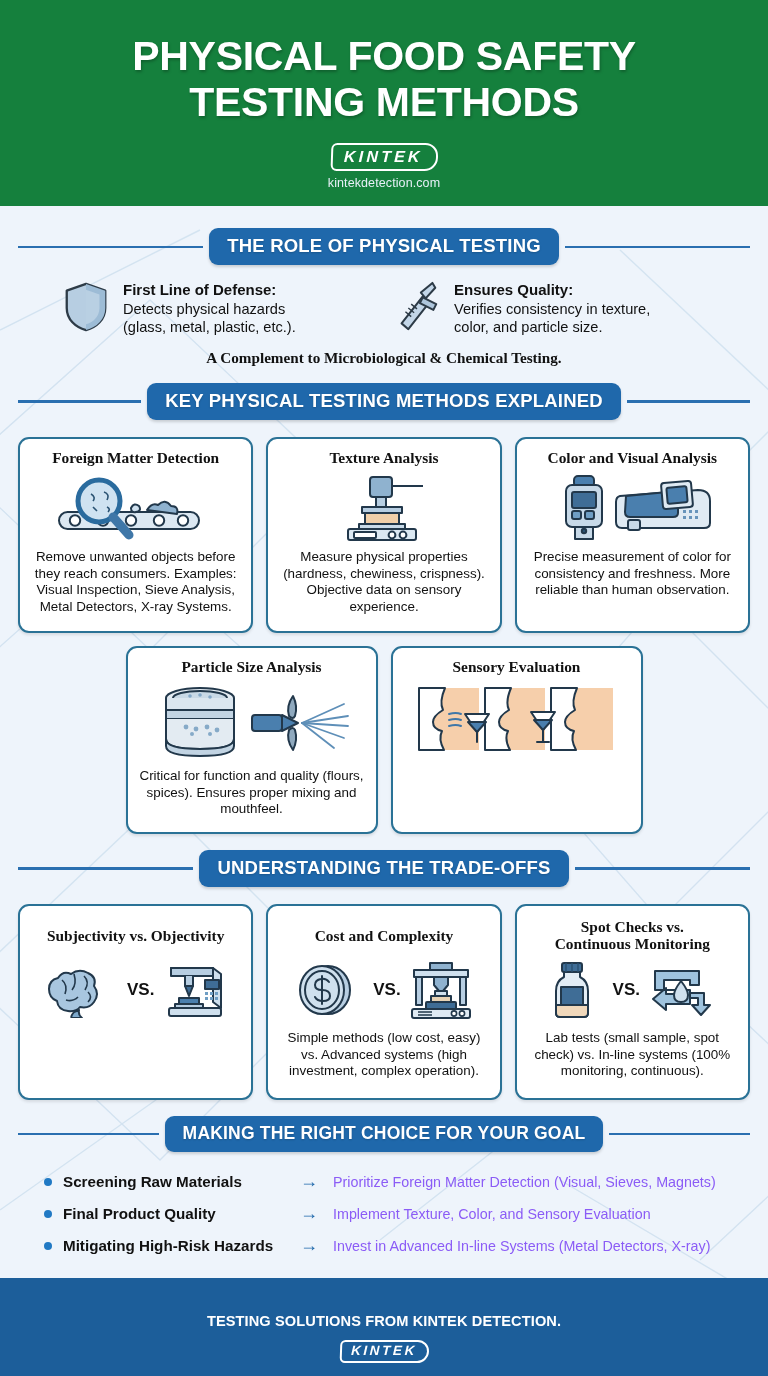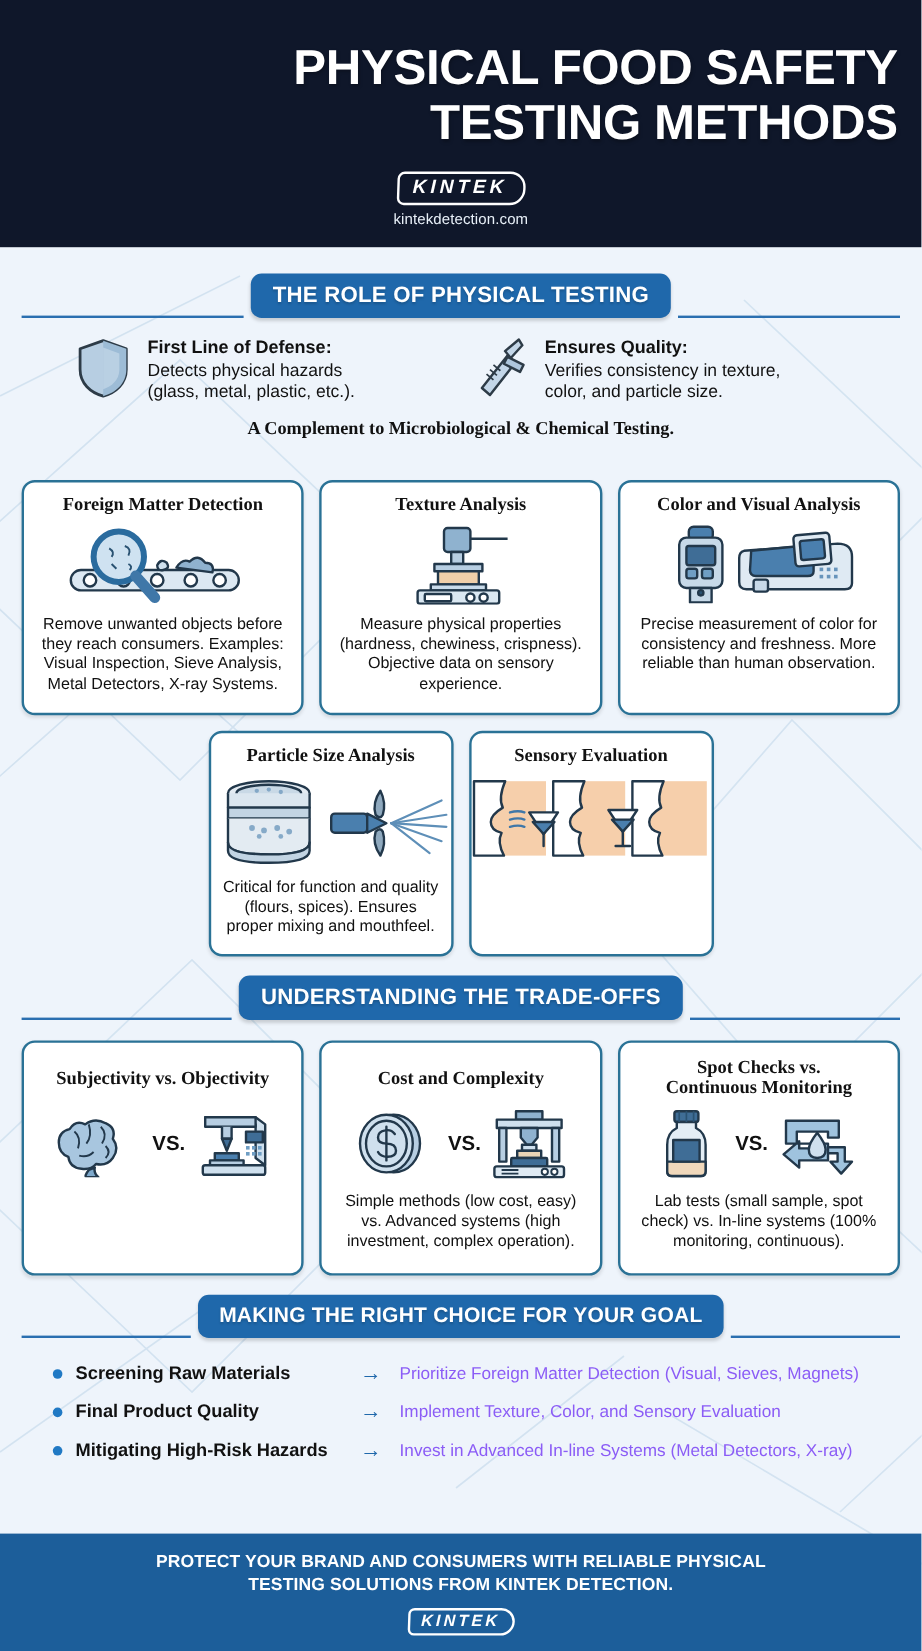--- a/index.html
+++ b/index.html
@@ -10,42 +10,42 @@
     overflow:hidden;
     position:relative;
   }
   .page { width:768px; height:1376px; position:relative; display:flex; flex-direction:column; }
 
   
   .bgpat { position:absolute; inset:0; z-index:0; pointer-events:none; }
 
   
   .header {
-    background:#0f172a; color:#fff; text-align:right;
+    background:#15803d; color:#fff; text-align:center;
     padding:34px 20px 16px; position:relative; z-index:2;
   }
   .header h1 {
     font-size:41px; font-weight:bold; line-height:1.12;
     letter-spacing:-0.3px; text-shadow:1px 2px 3px rgba(0,0,0,.25);
   }
   .logo-wrap { margin-top:17px; display:flex; flex-direction:column; align-items:center; gap:6px; }
   .kintek {
     border:2.5px solid #fff; border-radius:6px 13px 13px 6px;
     padding:3px 13px 3px 11px; display:inline-block;
     font-size:16px; font-weight:bold; font-style:italic;
     letter-spacing:3.2px; line-height:1.1; color:#fff;
     transform:skewX(-2deg);
   }
   .kintek-url { font-size:12.5px; color:#e8f0f8; letter-spacing:.1px; }
 
   
   .body-area { flex:1; position:relative; z-index:2; padding:0 18px; }
 
   
-  .sec-head { display:flex; align-items:flex-end; justify-content:center; margin:0; }
+  .sec-head { display:flex; align-items:center; justify-content:center; margin:0; }
   .sec-rule { flex:1; height:2.5px; background:#2a6fb0; }
   .sec-pill {
     background:#1f68ab; color:#fff; font-weight:bold;
     border-radius:9px; padding:7px 18px 8px; margin:0 6px;
     font-size:18.5px; letter-spacing:.2px; white-space:nowrap;
     box-shadow:0 2px 3px rgba(0,0,0,.16);
     text-shadow:0 1px 2px rgba(0,0,0,.18);
   }
   .sec-pill.small { font-size:17.5px; }
 
@@ -61,21 +61,21 @@
   
   .cards { display:flex; gap:13px; margin-top:17px; }
   .cards.center { justify-content:center; margin-top:13px; }
   .card {
     background:#fff; border:2px solid #2a7296; border-radius:11px;
     padding:10px 9px 11px; text-align:center;
     box-shadow:0 2px 3px rgba(0,0,0,.10);
     display:flex; flex-direction:column; align-items:center;
   }
   .methods .card { flex:1 1 0; min-height:196px; }
-  .methods2 .card { width:204px; min-height:188px; }
+  .methods2 .card { width:252px; min-height:188px; }
   .card h3 { font-size:15.4px; font-weight:bold; color:#111; line-height:1.12;font-family:Liberation Serif, serif; }
   .card .art { height:70px; display:flex; align-items:center; justify-content:center; margin:6px 0 7px; }
   .methods2 .card .art { height:80px; }
   .card p { font-size:13.4px; line-height:1.23; color:#111; }
 
   
   .tradeoffs { margin-top:17px; }
   .tradeoffs .card { flex:1 1 0; min-height:196px; justify-content:flex-start; }
   .tradeoffs .card h3 { min-height:38px; display:flex; align-items:center; justify-content:center; }
   .vs-row { display:flex; align-items:center; justify-content:center; gap:9px; height:64px; margin:4px 0 8px; }
@@ -171,20 +171,25 @@
           </div>
         </div>
 
       </div>
       <div class="role-note">A Complement to Microbiological &amp; Chemical Testing.</div>
     </div>
 
     <div class="sec-gap"></div>
 
     <div>
+      <div class="sec-head">
+        <div class="sec-rule"></div>
+        <div class="sec-pill">KEY PHYSICAL TESTING METHODS EXPLAINED</div>
+        <div class="sec-rule"></div>
+      </div>
 
       <div class="cards methods">
 
         <div class="card">
           <h3>Foreign Matter Detection</h3>
           <div class="art">
             <svg width="170" height="66" viewBox="0 0 170 66">
               <g stroke="#22384b" stroke-width="2" stroke-linejoin="round">
                 <rect x="8" y="38" width="140" height="17" rx="8.5" fill="#dce8f2"></rect>
                 <circle cx="24" cy="46.5" r="5.2" fill="#fff"></circle>
@@ -478,21 +483,21 @@
           <span class="arrow">→</span>
           <span class="choice-val">Invest in Advanced In-line Systems (Metal Detectors, X-ray)</span>
         </div>
       </div>
     </div>
 
   </div>
 
   <div class="footer">
     <div class="footer-line">
-      <span>PROTECT YOUR BRAND AND CONSUMERS WITH RELIABLE PHYSICAL</span><br>
+      <br>
       <span>TESTING SOLUTIONS FROM KINTEK DETECTION.</span>
     </div>
     <div class="logo-wrap">
       <span class="kintek">KINTEK</span>
 
     </div>
   </div>
 
 </div>
 

